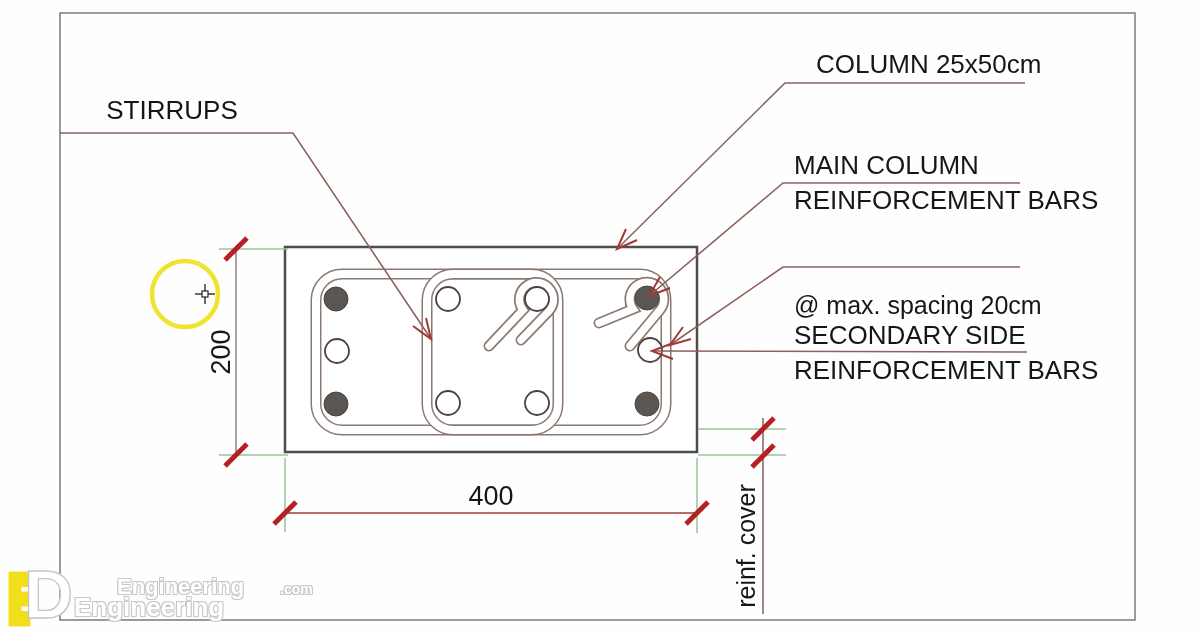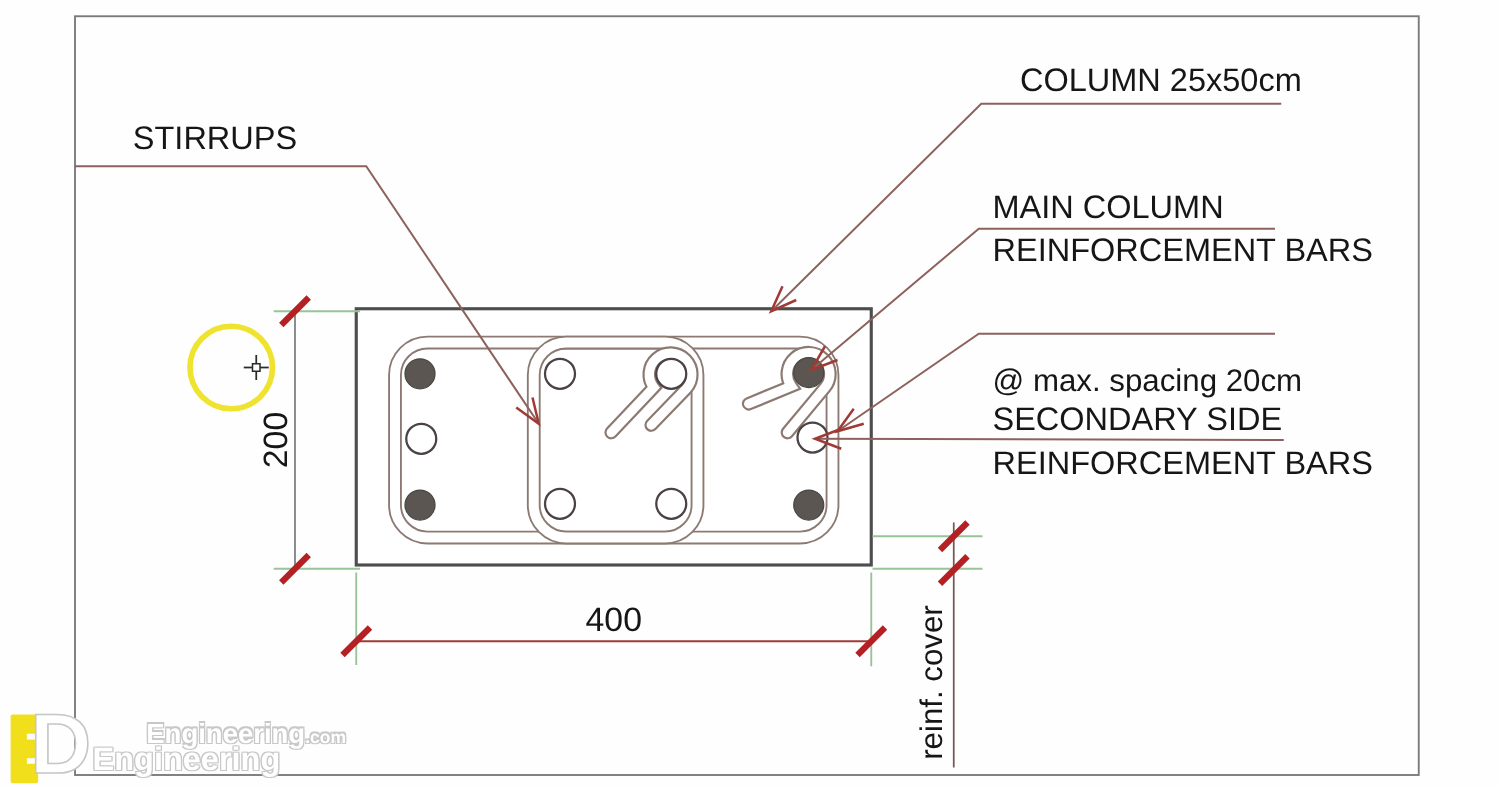--- a/index.html
+++ b/index.html
@@ -107,17 +107,17 @@
 <div class="lbl" style="left:794px;top:276px;font-size:25px;margin-top:16px;">@ max. spacing 20cm</div>
 
 <div class="lbl" style="left:794px;top:322px;">SECONDARY SIDE</div>
 <div class="lbl" style="left:794px;top:357px;">REINFORCEMENT BARS</div>
 
 <div class="lbl rot" style="left:221px;top:352px;font-size:27px;">200</div>
 <div class="lbl ctr" style="left:491px;top:496px;font-size:27px;text-align:right;">400</div>
 <div class="lbl rot" style="left:746px;top:546px;font-size:25px;">reinf. cover</div>
 
 <div class="wm" style="left:117px;top:574px;font-size:22px;">
-  <span>Engineering</span><span style="font-size:14px;">.com</span>
+  <span>Engineering</span><span style="font-size:14px;padding-left:36px;">.com</span>
 </div>
 <div class="wm" style="left:74px;top:592px;font-size:26px;">Engineering</div>
 
 </div>
 
 </body></html>

